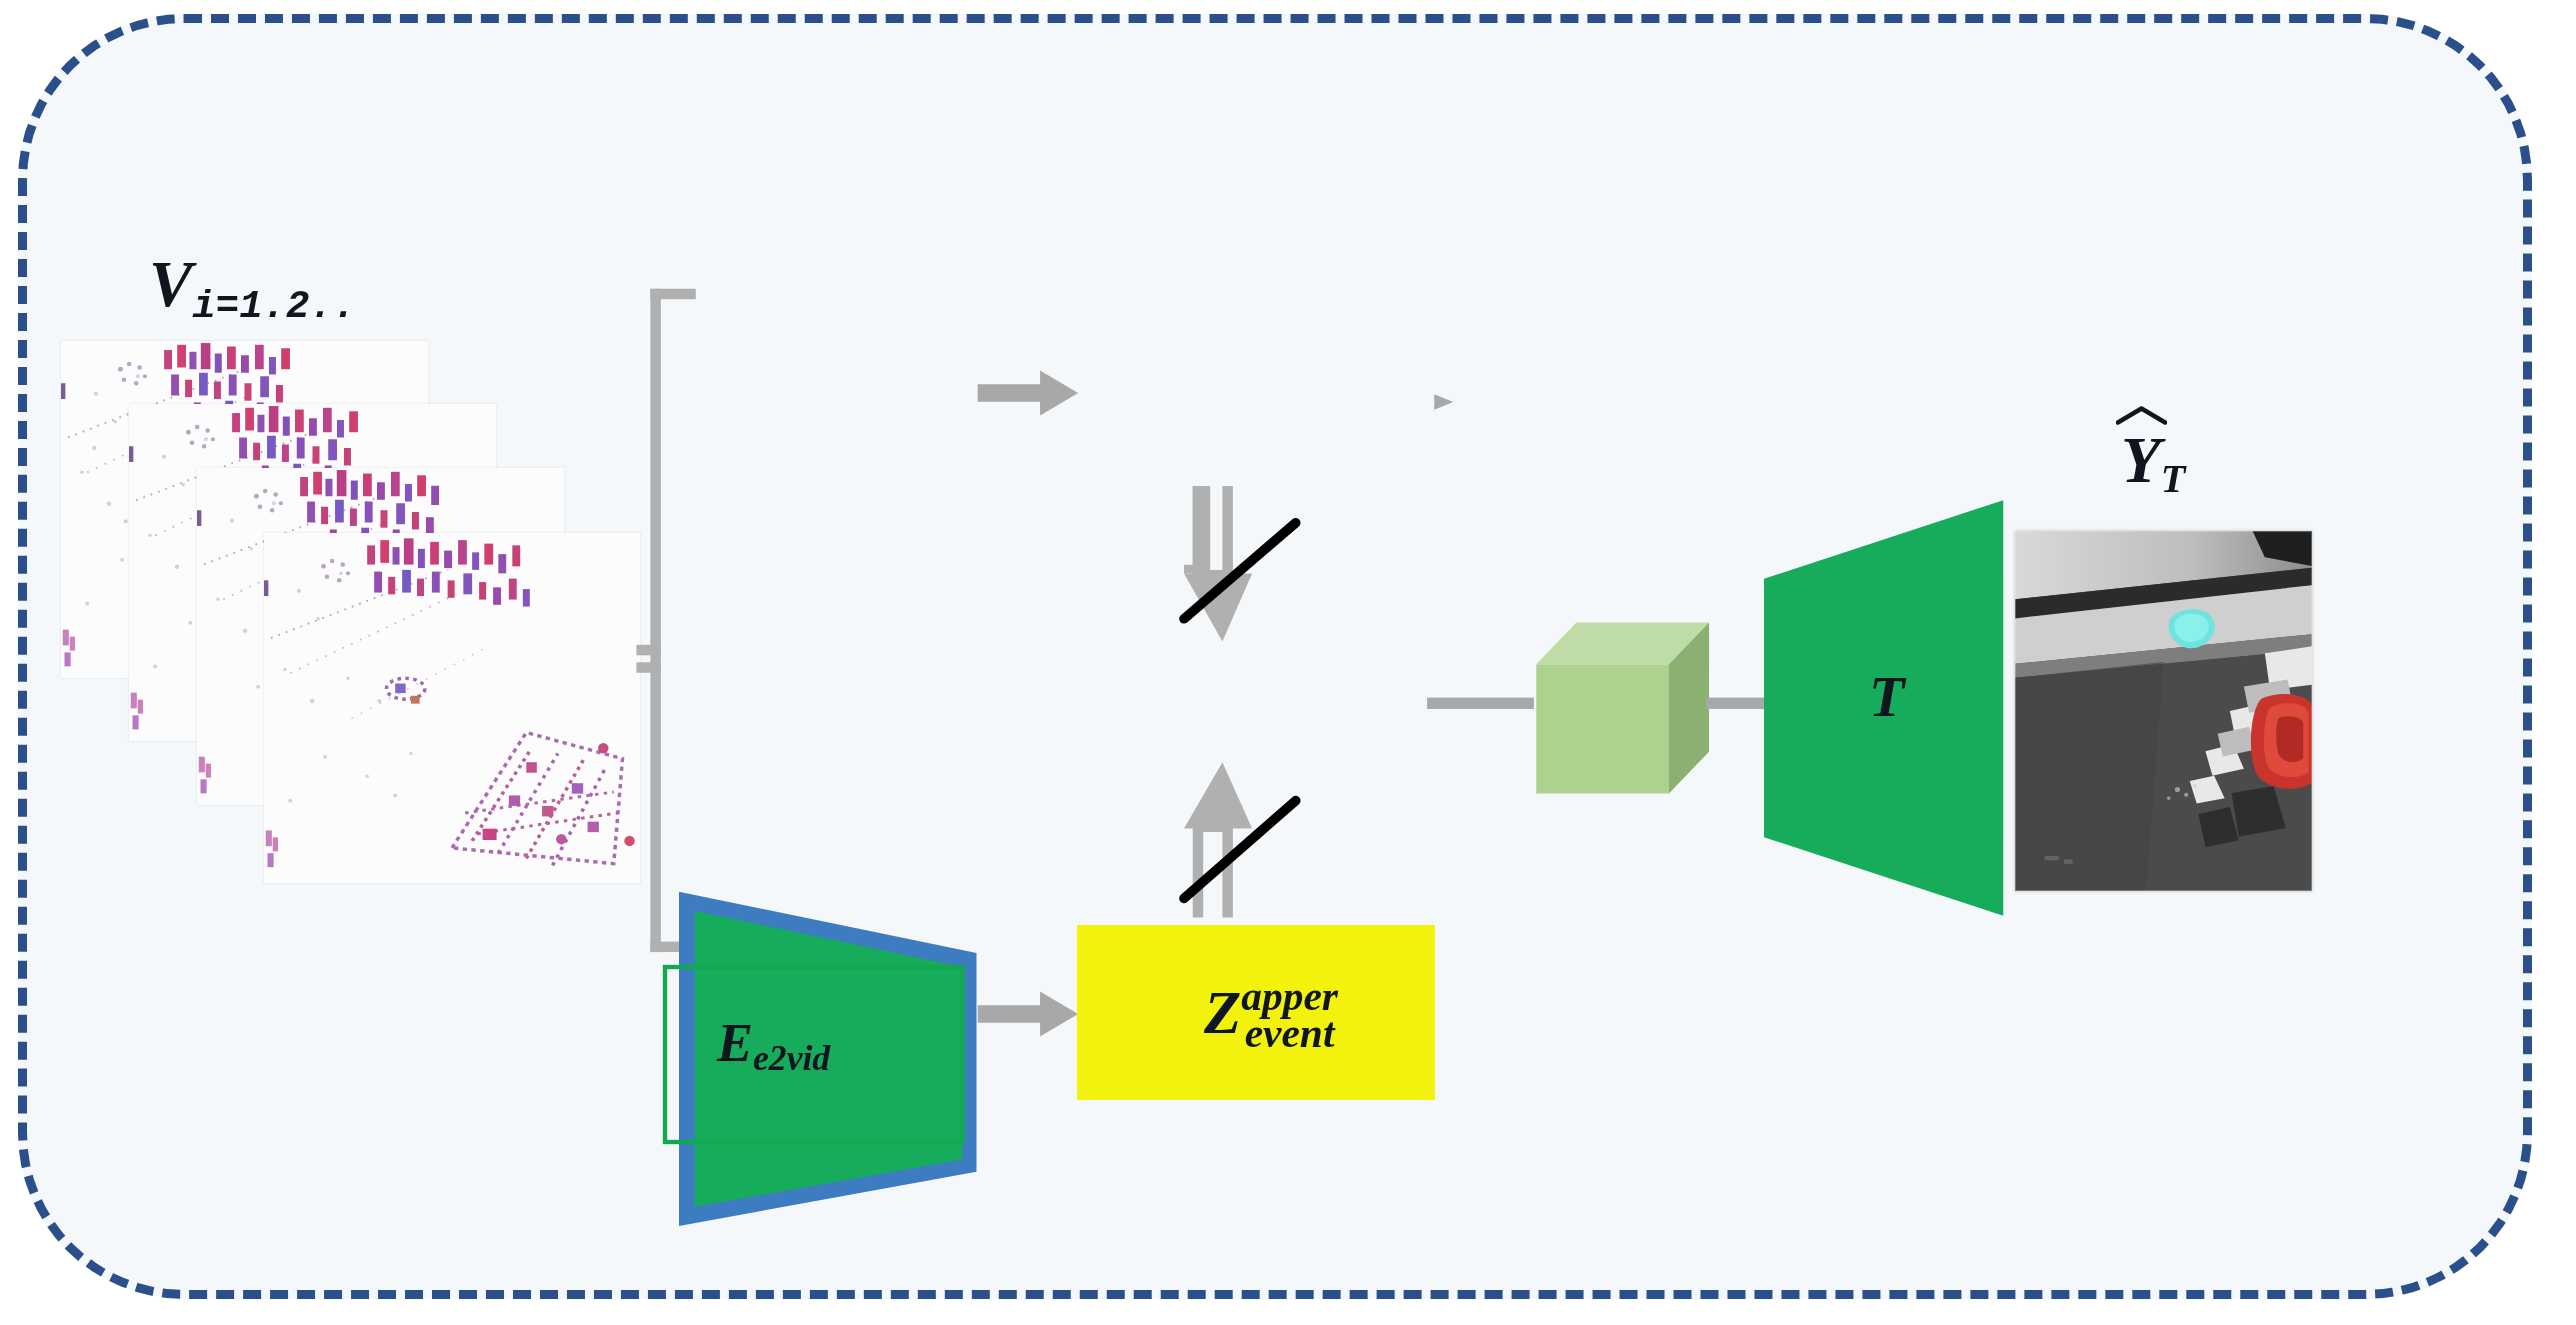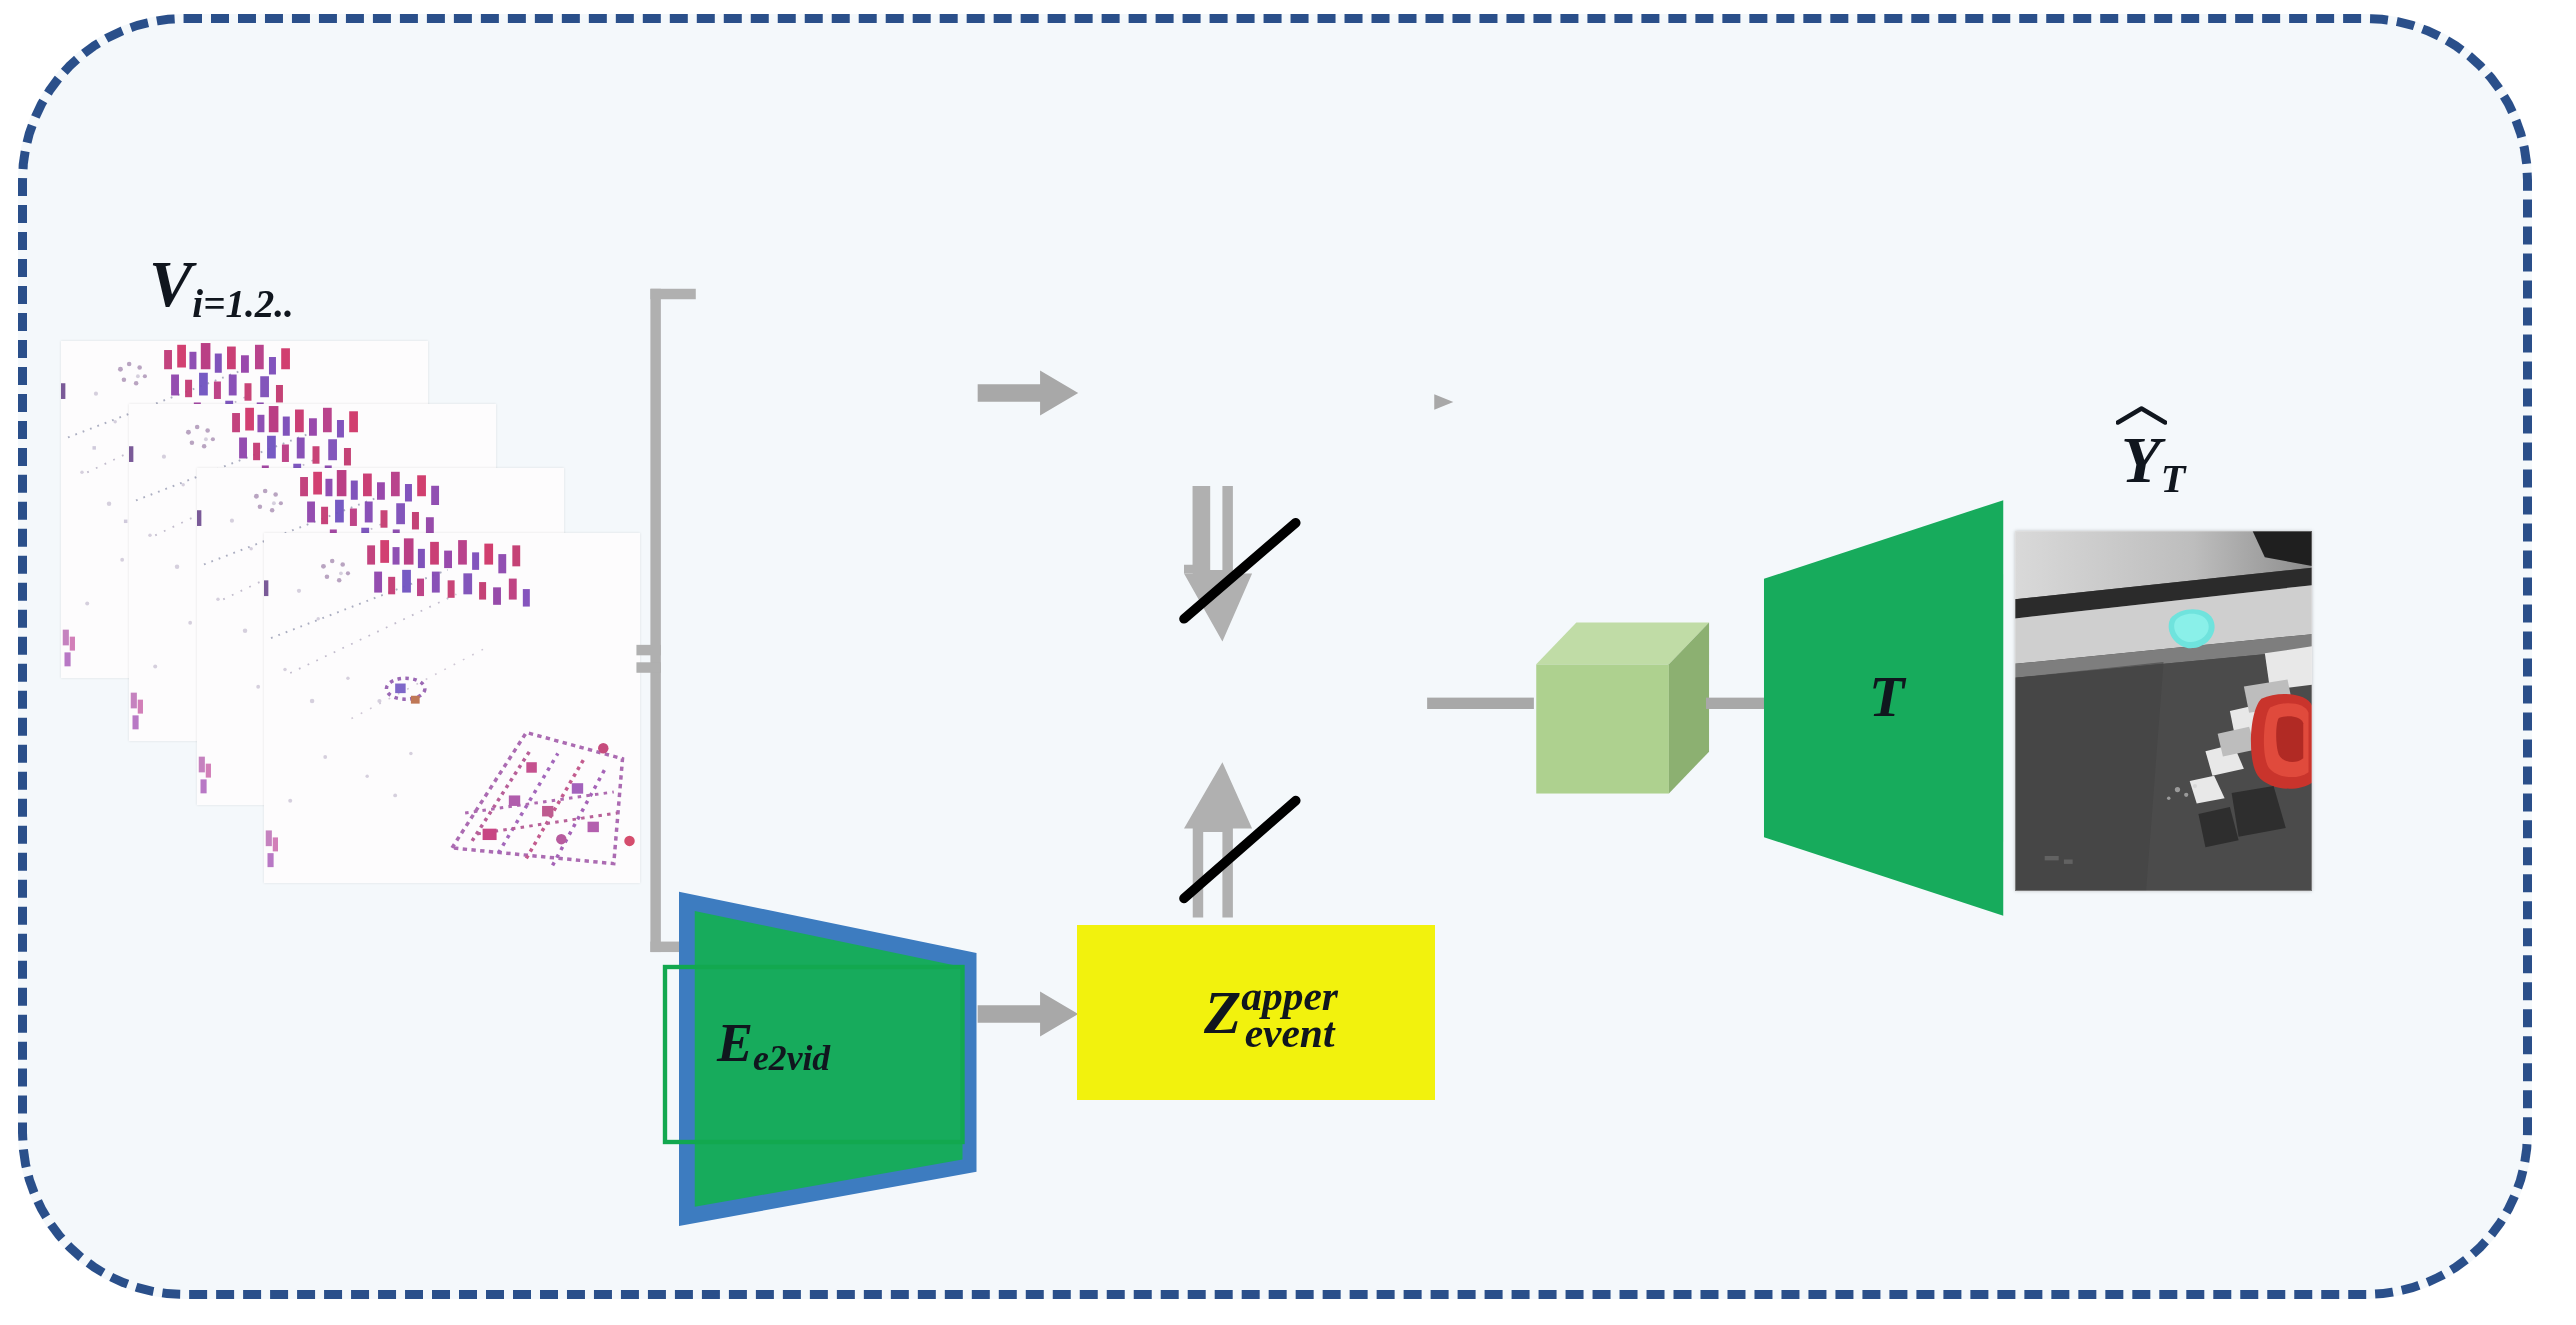--- a/index.html
+++ b/index.html
@@ -69,21 +69,21 @@
   .math sub { vertical-align: -0.30em; }
   .math sup { vertical-align:  0.52em; }
 
   
   .v-label {
     position: absolute;
     left: 149px;
     top: 252px;
     font-size: 65px;
   }
-  .v-label sub { font-size: 0.60em; vertical-align: -0.28em; }
+  .v-label sub { font-size: 0.60em; vertical-align: -0.28em; font-family: Liberation Mono, monospace; }
 
   
   .y-label {
     position: absolute;
     left: 2121px;
     top: 428px;
     font-size: 65px;
   }
   .y-hat {
     position: relative;

